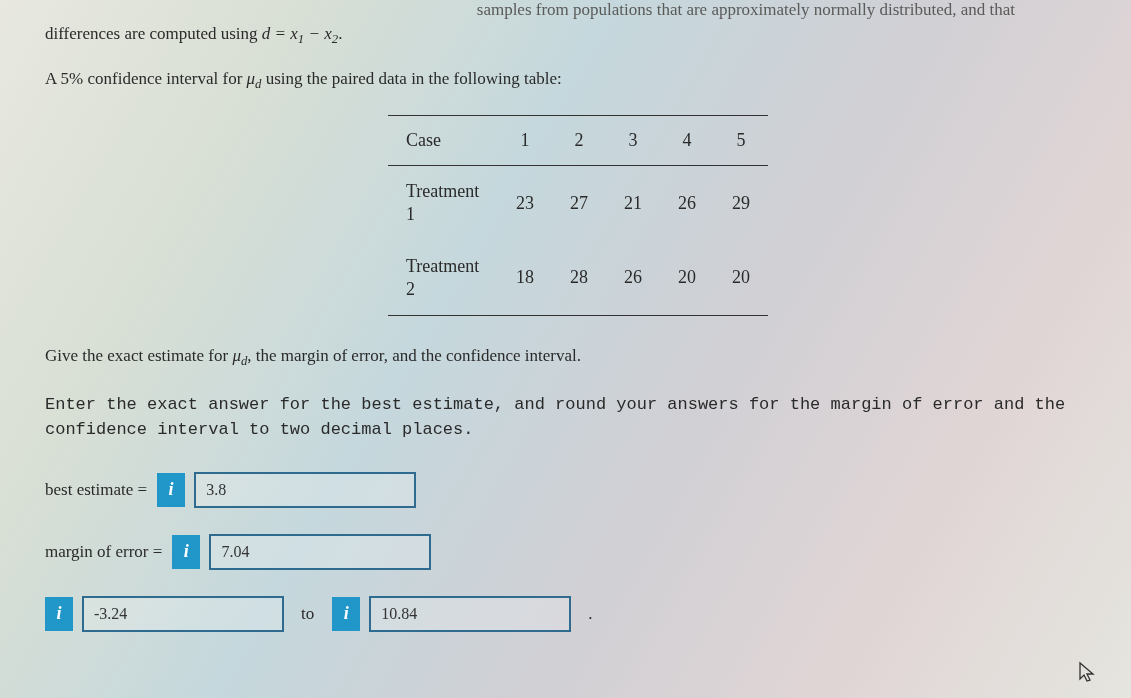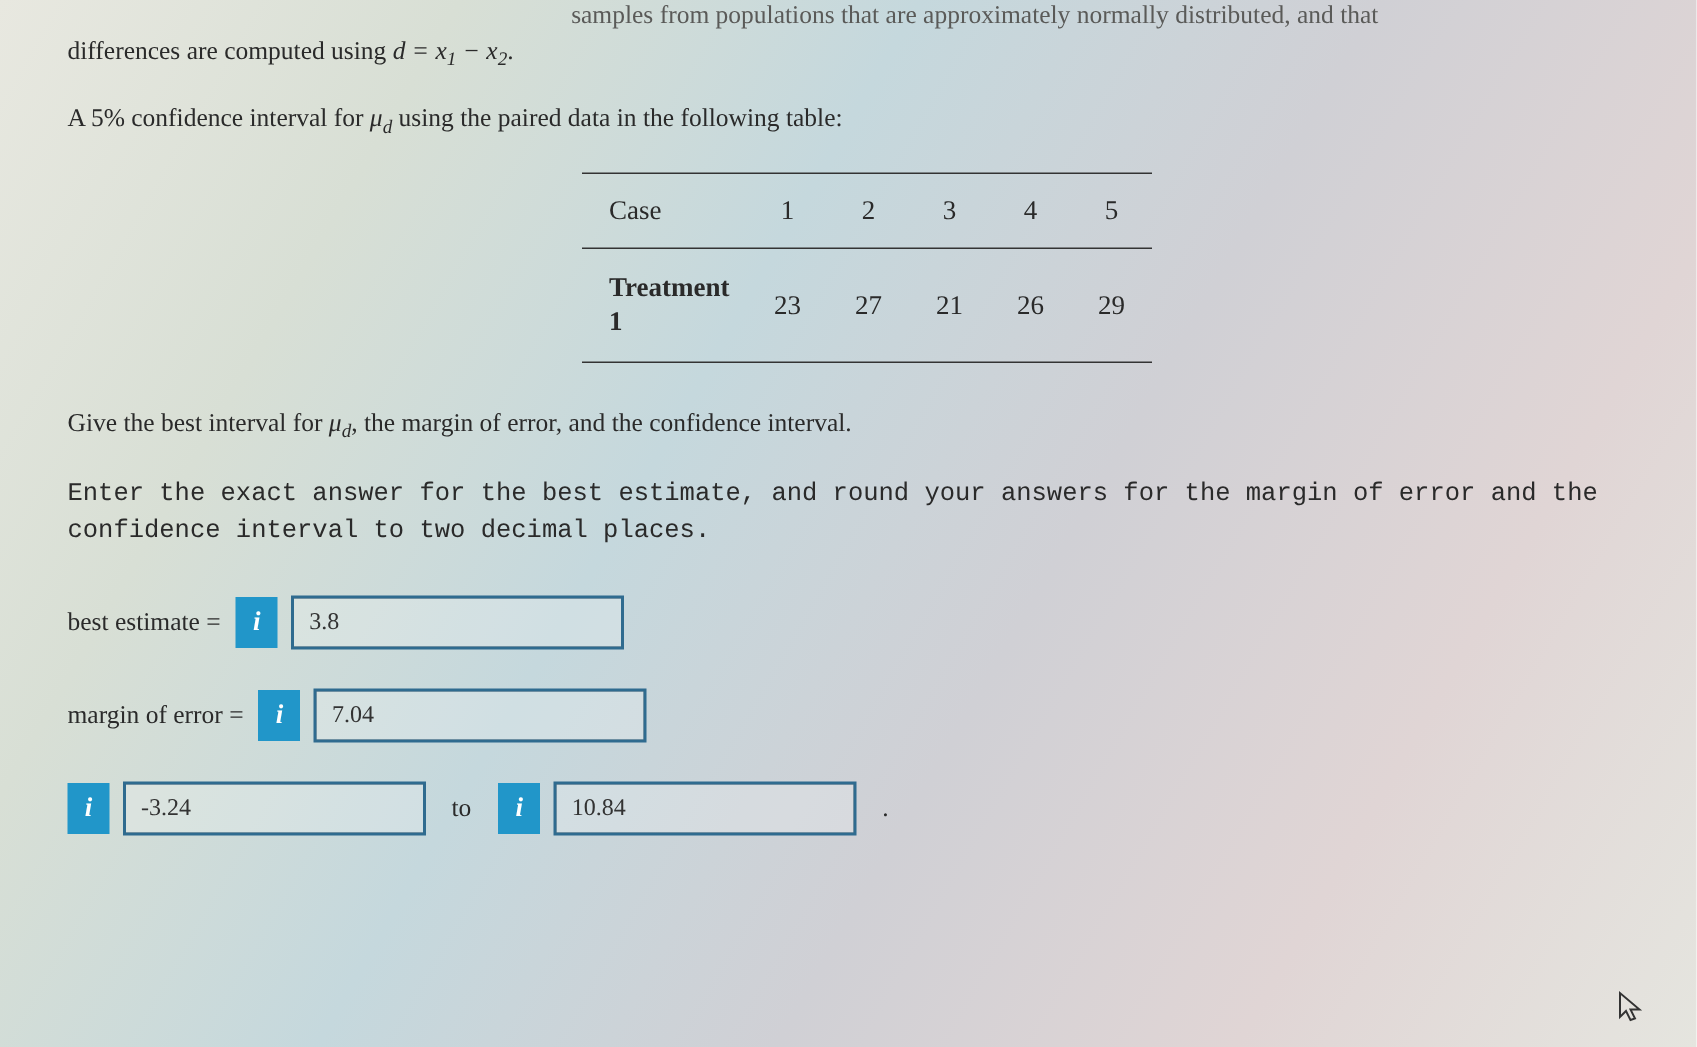--- a/index.html
+++ b/index.html
@@ -68,21 +68,21 @@
   position: absolute;
   bottom: 10px;
   right: 35px;
   font-size: 20px;
   color: #333;
 }
 </style>
 </head>
 <body>
 
-<div class="line" style="margin-top:0; color:#5a5a58;">
+<div class="line" style="margin-top:0; color:#5a5a58;text-align:center;">
   <span style="visibility:hidden;">xxxxxxxxxxxxxxxxxxxxxxxxxxxxxxxxxxxxxxx</span>
   <span>samples from populations that are approximately normally distributed, and that</span>
 </div>
 
 <div class="line" style="margin-top:-18px;">
   <span>differences are computed using </span><span class="math-i">d = x</span><span class="sub">1</span><span class="math-i"> − x</span><span class="sub">2</span><span>.</span>
 </div>
 
 <div class="line">
   <span>A 5% confidence interval for </span><span class="math-i">μ</span><span class="sub">d</span><span> using the paired data in the following table:</span>
@@ -94,32 +94,40 @@
   <th style="padding-right:40px;">Case</th>
   <th style="text-align:center;">1</th>
   <th style="text-align:center;">2</th>
   <th style="text-align:center;">3</th>
   <th style="text-align:center;">4</th>
   <th style="text-align:center;">5</th>
 </tr>
 </thead>
 <tbody>
 <tr>
-  <th style="max-width:110px; line-height:1.3;font-weight:bold;">Treatment 1</th>
+  <th style="max-width:110px; line-height:1.3;">Treatment 1</th>
   <td>23</td>
   <td>27</td>
   <td>21</td>
   <td>26</td>
   <td>29</td>
 </tr>
+<tr>
+  <th style="max-width:110px; line-height:1.3;">Treatment 2</th>
+  <td>18</td>
+  <td>28</td>
+  <td>26</td>
+  <td>20</td>
+  <td>20</td>
+</tr>
 </tbody>
 </table>
 
 <div class="line">
-  <span>Give the best interval for </span><span class="math-i">μ</span><span class="sub">d</span><span>, the margin of error, and the confidence interval.</span>
+  <span>Give the exact estimate for </span><span class="math-i">μ</span><span class="sub">d</span><span>, the margin of error, and the confidence interval.</span>
 </div>
 
 <div class="line" style="line-height:1.5; max-width:1050px;font-family:Liberation Mono, monospace;">
   <span>Enter the exact answer for the best estimate, and round your answers for the margin of error and the confidence interval to two decimal places.</span>
 </div>
 
 <div class="answer-row" style="margin-top:30px;">
   <span>best estimate =</span>
   <div class="info-icon">
       <span>i</span>

